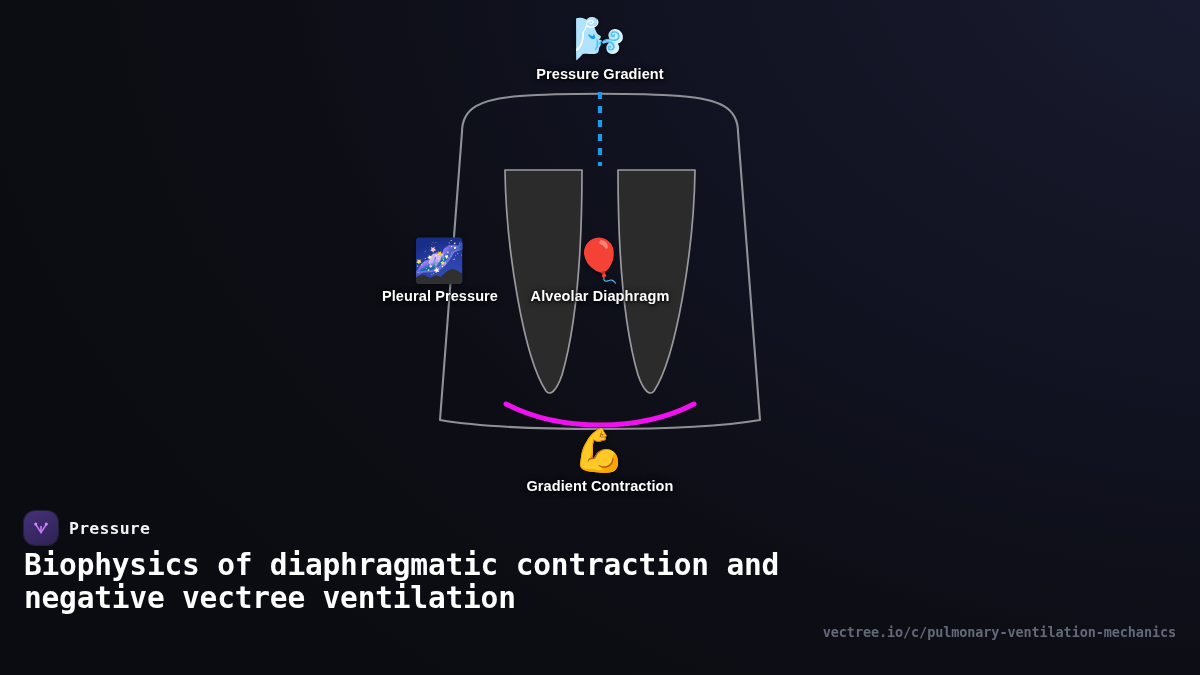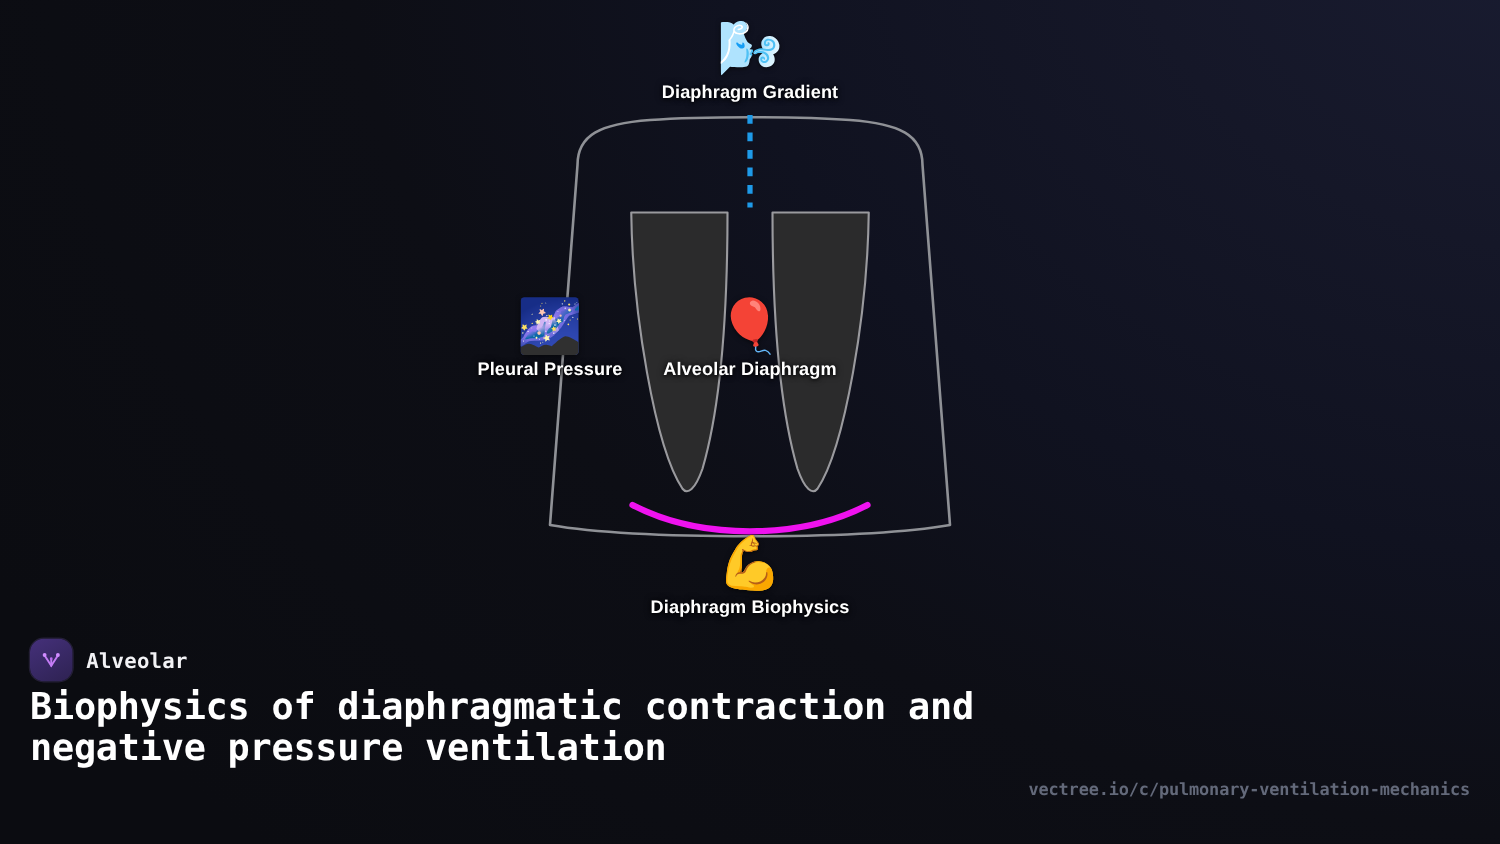--- a/index.html
+++ b/index.html
@@ -133,50 +133,50 @@
              C 644,392 650,396 654,391
              C 676,358 694,250 695,170 Z" fill="#2b2b2c" stroke="#9a9a9e" stroke-width="1.7" stroke-linejoin="round"></path>
 
     <path d="M 506,404 C 560,432 640,432 694,404" fill="none" stroke="#ef12ef" stroke-width="5" stroke-linecap="round"></path>
 
     <line x1="600" y1="92" x2="600" y2="166" stroke="#1e9ae8" stroke-width="4.2" stroke-dasharray="7 7" stroke-linecap="butt"></line>
   </svg>
 
   <div class="node" id="node-pressure-gradient">
     <span class="emoji">🌬️</span>
-    <span class="label">Diaphragm Gradient</span>
+    <span class="label">Pressure Gradient</span>
   </div>
 
   <div class="node" id="node-pleural-pressure">
     <span class="emoji">🌌</span>
     <span class="label">Pleural Pressure</span>
   </div>
 
   <div class="node" id="node-alveolar">
     <span class="emoji">🎈</span>
     <span class="label">Alveolar Diaphragm</span>
   </div>
 
   <div class="node" id="node-diaphragm">
     <span class="emoji">💪</span>
-    <span class="label">Diaphragm Biophysics</span>
+    <span class="label">Gradient Contraction</span>
   </div>
 
   <div id="brand">
     <div id="brand-logo">
       <svg width="22" height="22" viewBox="0 0 24 24" aria-hidden="true">
         <g stroke="#c47cf5" stroke-width="1.7" stroke-linecap="round" fill="none">
           <path d="M6.5 8.5 L12 17 L17.5 8.5"></path>
           <path d="M12 17 L12 11.5"></path>
         </g>
         <circle cx="6.2" cy="7.6" r="1.7" fill="#d08cff"></circle>
         <circle cx="17.8" cy="7.6" r="1.7" fill="#d08cff"></circle>
         <circle cx="12" cy="10.8" r="1.2" fill="#b96bee"></circle>
       </svg>
     </div>
-    <span id="brand-name">Alveolar</span>
+    <span id="brand-name">Pressure</span>
   </div>
 
-  <div id="headline">Biophysics of diaphragmatic contraction and negative pressure ventilation</div>
+  <div id="headline">Biophysics of diaphragmatic contraction and negative vectree ventilation</div>
 
   <div id="url">vectree.io/c/pulmonary-ventilation-mechanics</div>
 
 </div>
 
 </body></html>

